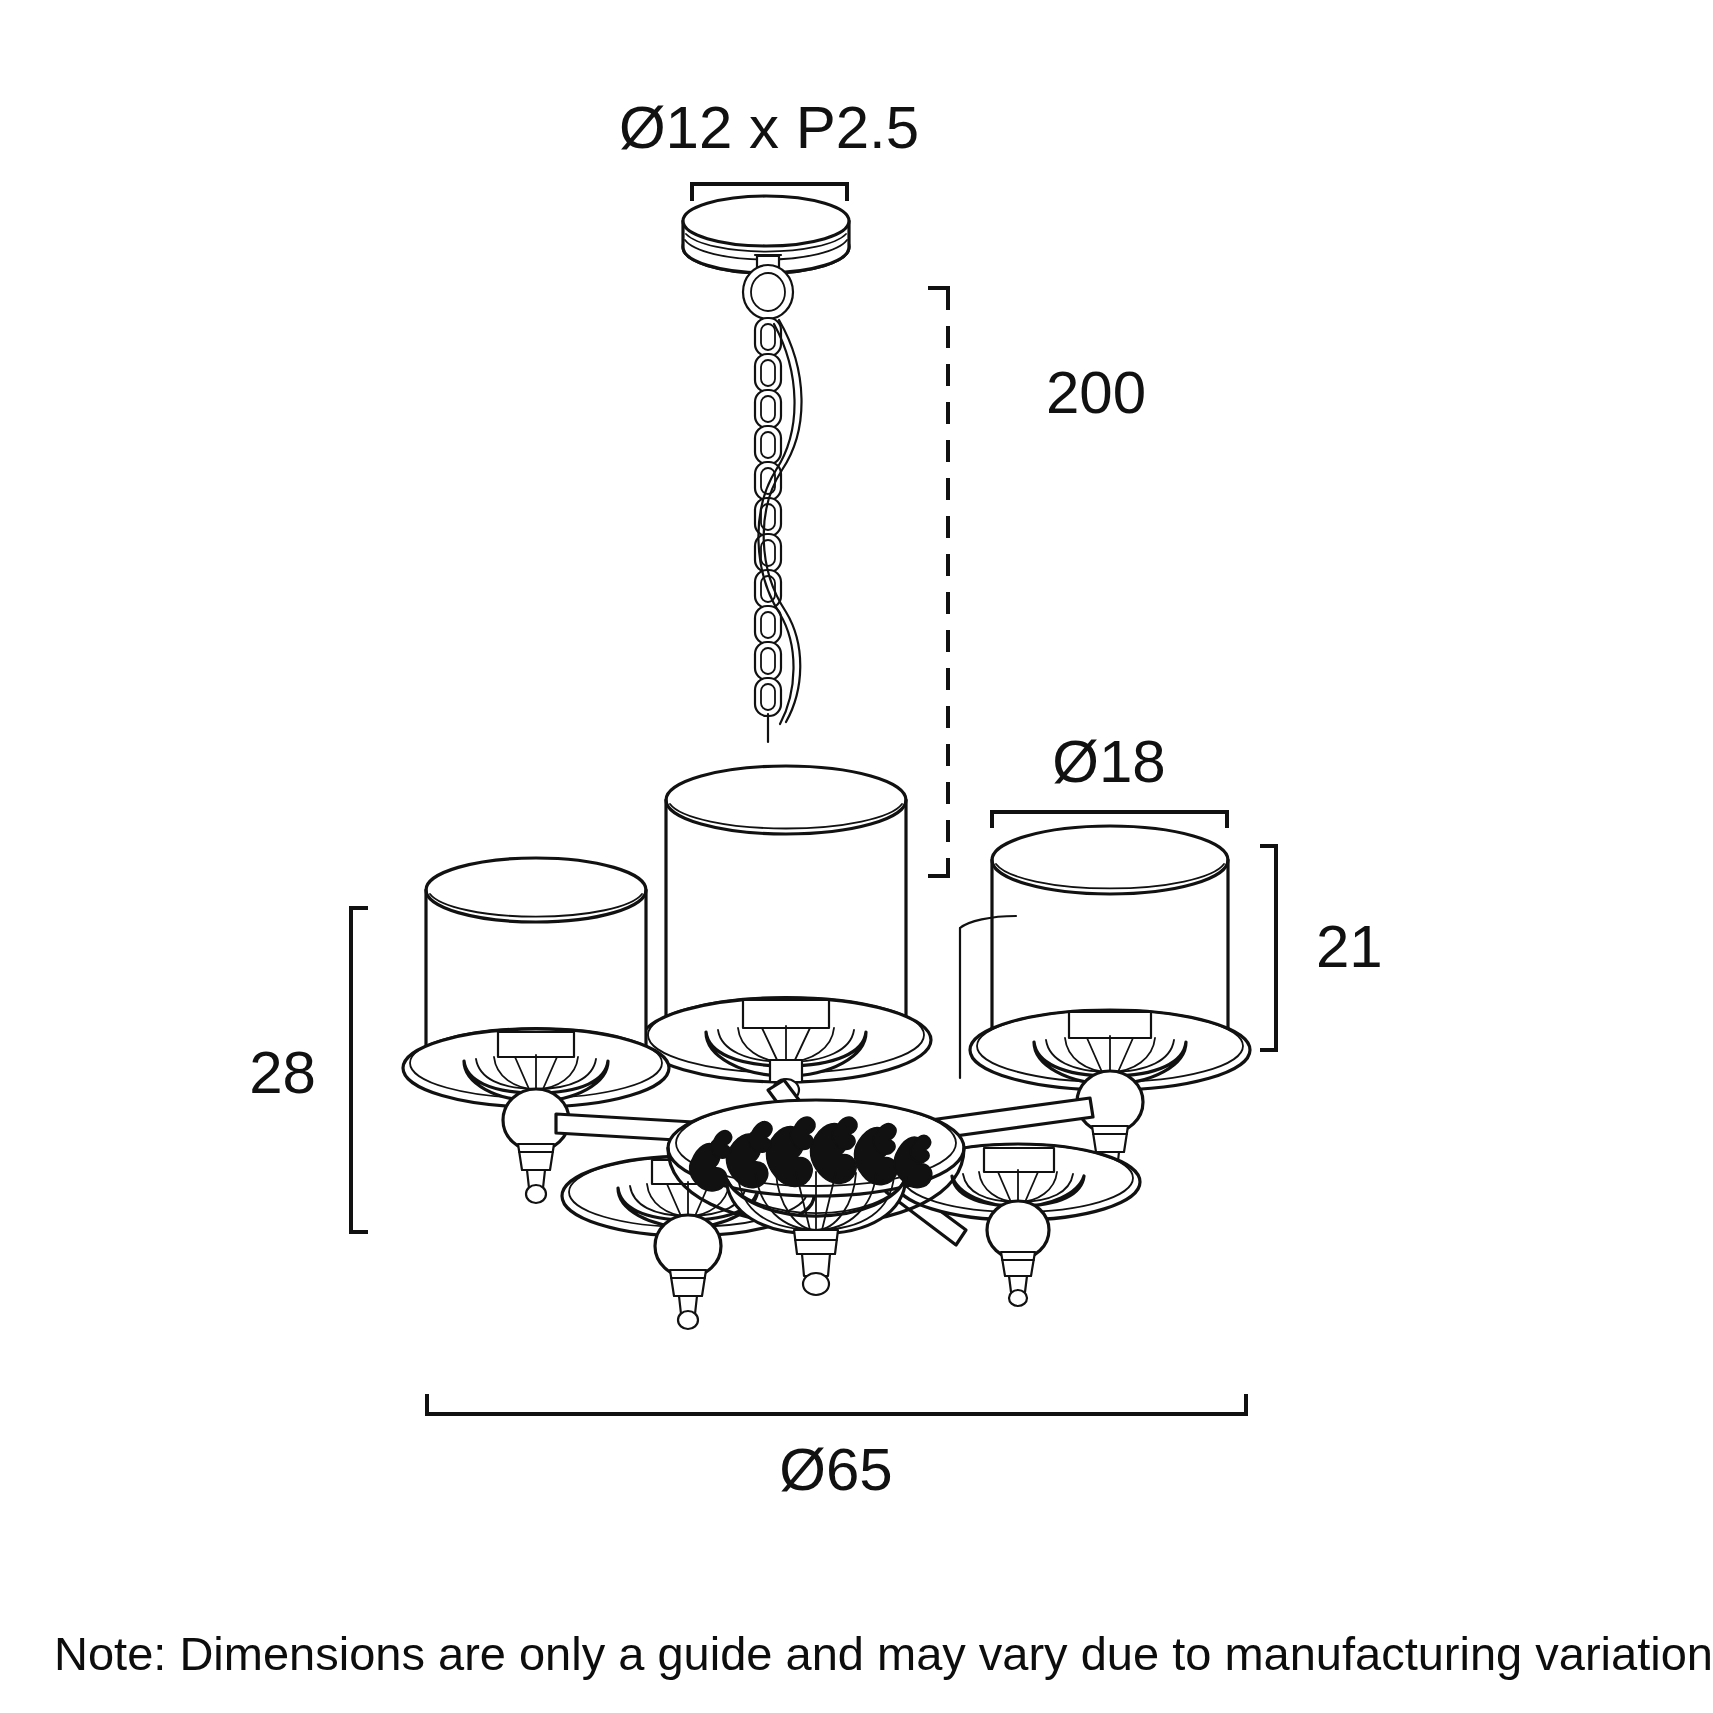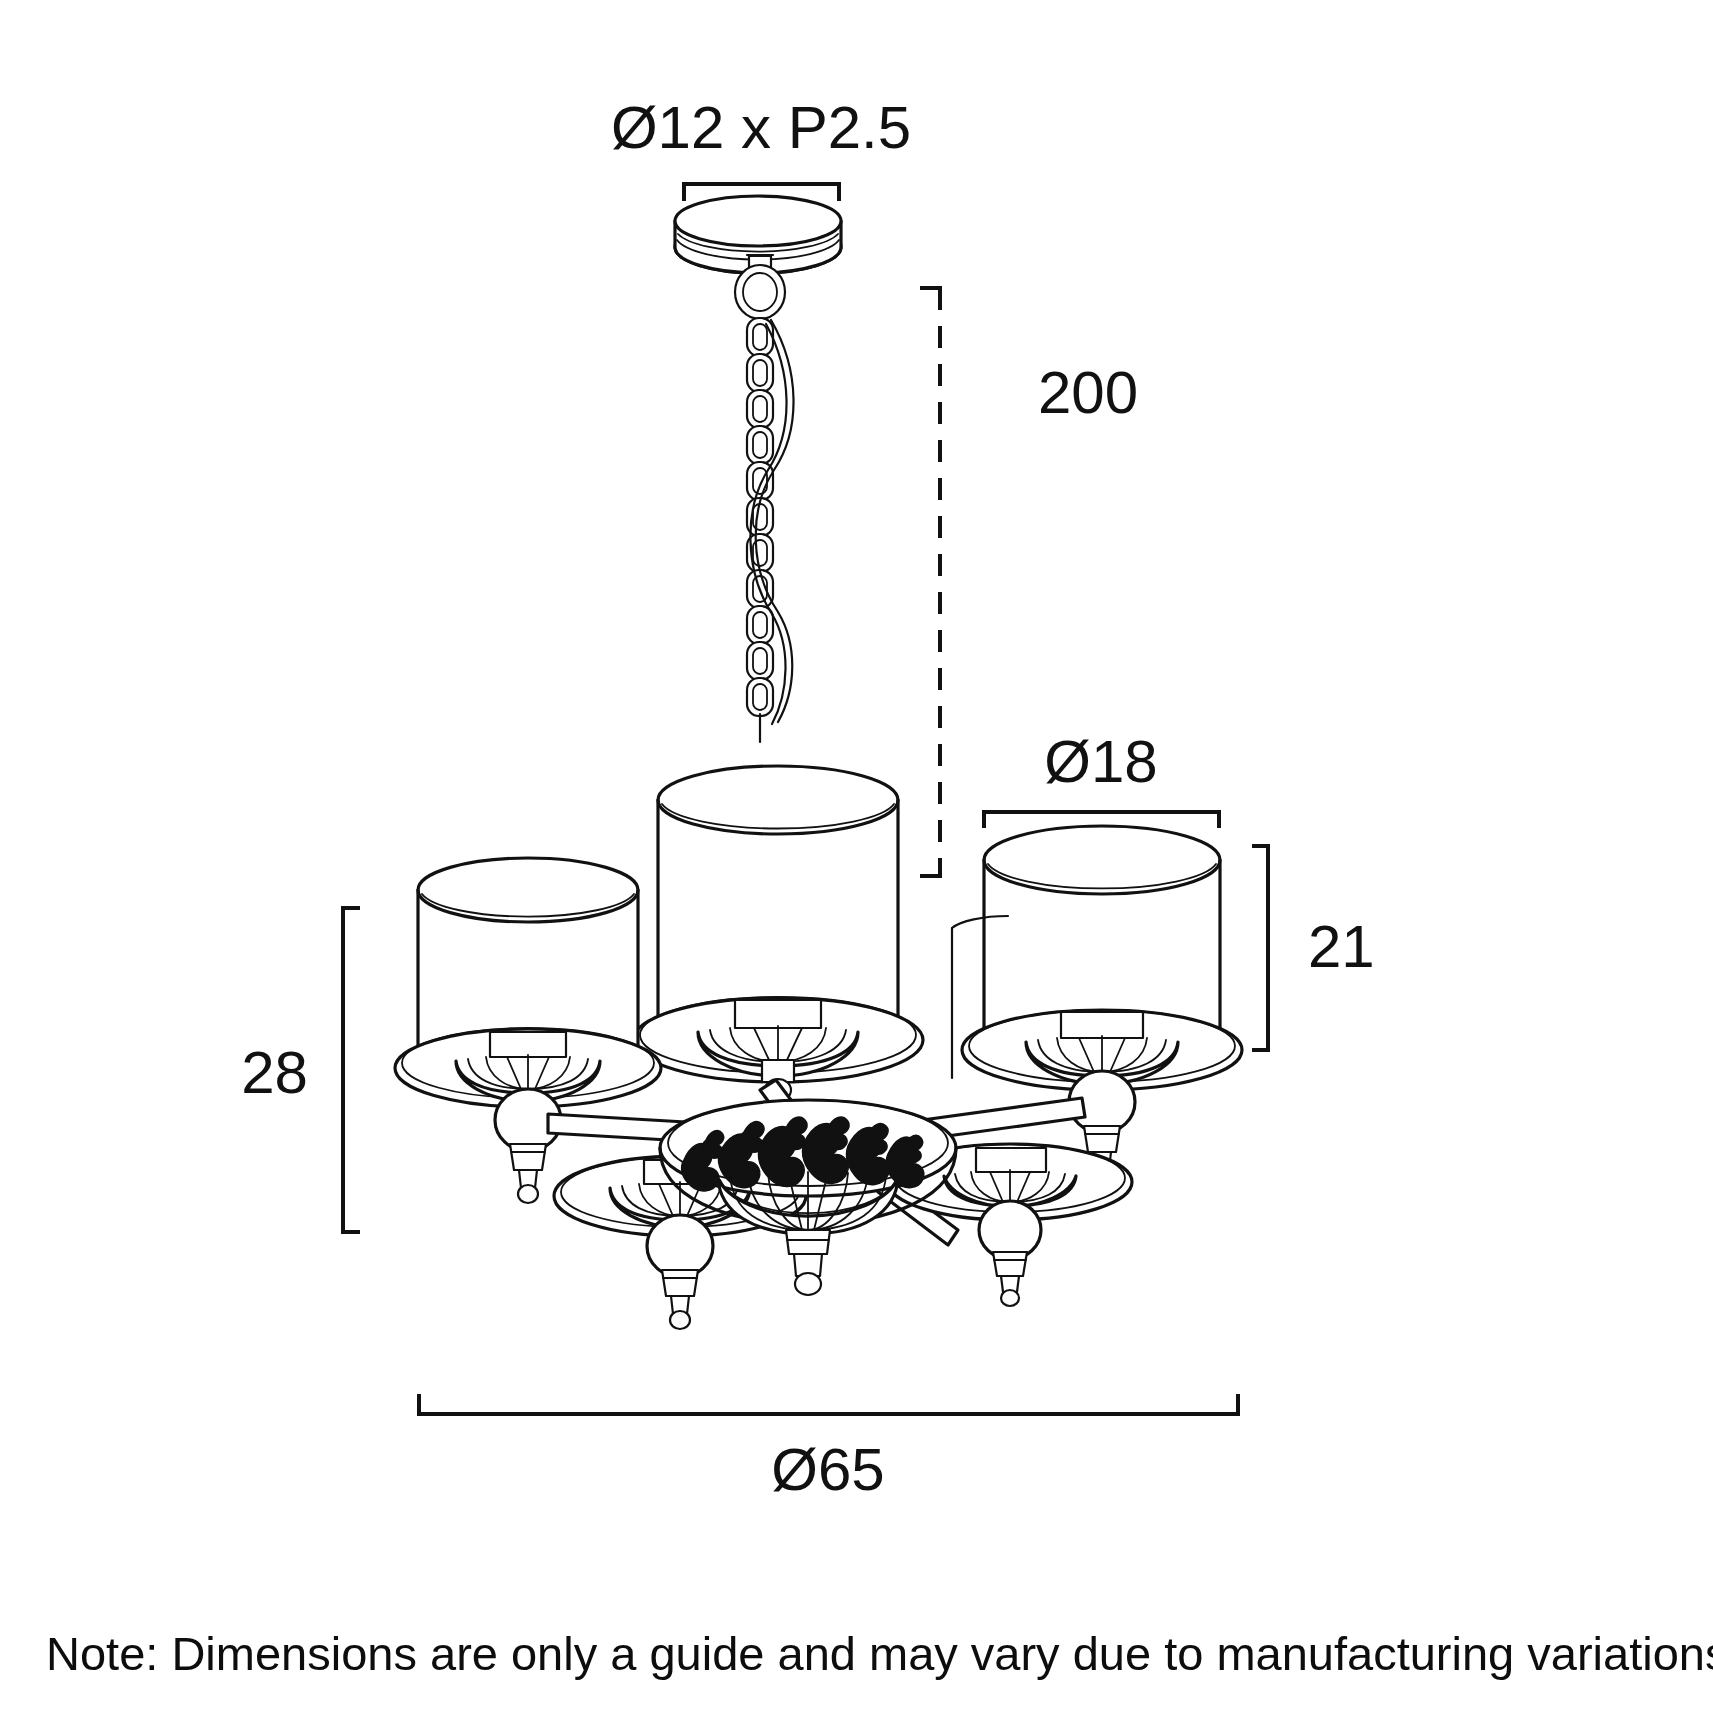--- a/index.html
+++ b/index.html
@@ -10,21 +10,21 @@
   body {
     width: 1713px;
     height: 1713px;
     font-family: "Liberation Sans", sans-serif;
     color: #000000;
     overflow: hidden;
     position: relative;
   }
   #drawing-root {
     position: absolute;
-    left: 8px;
+    left: 16px;
     top: 0;
     width: 1502px;
     height: 1713px;
     text-align: right;
   }
   svg.sheet {
     display: block;
     width: 1713px;
     height: 1713px;
   }

